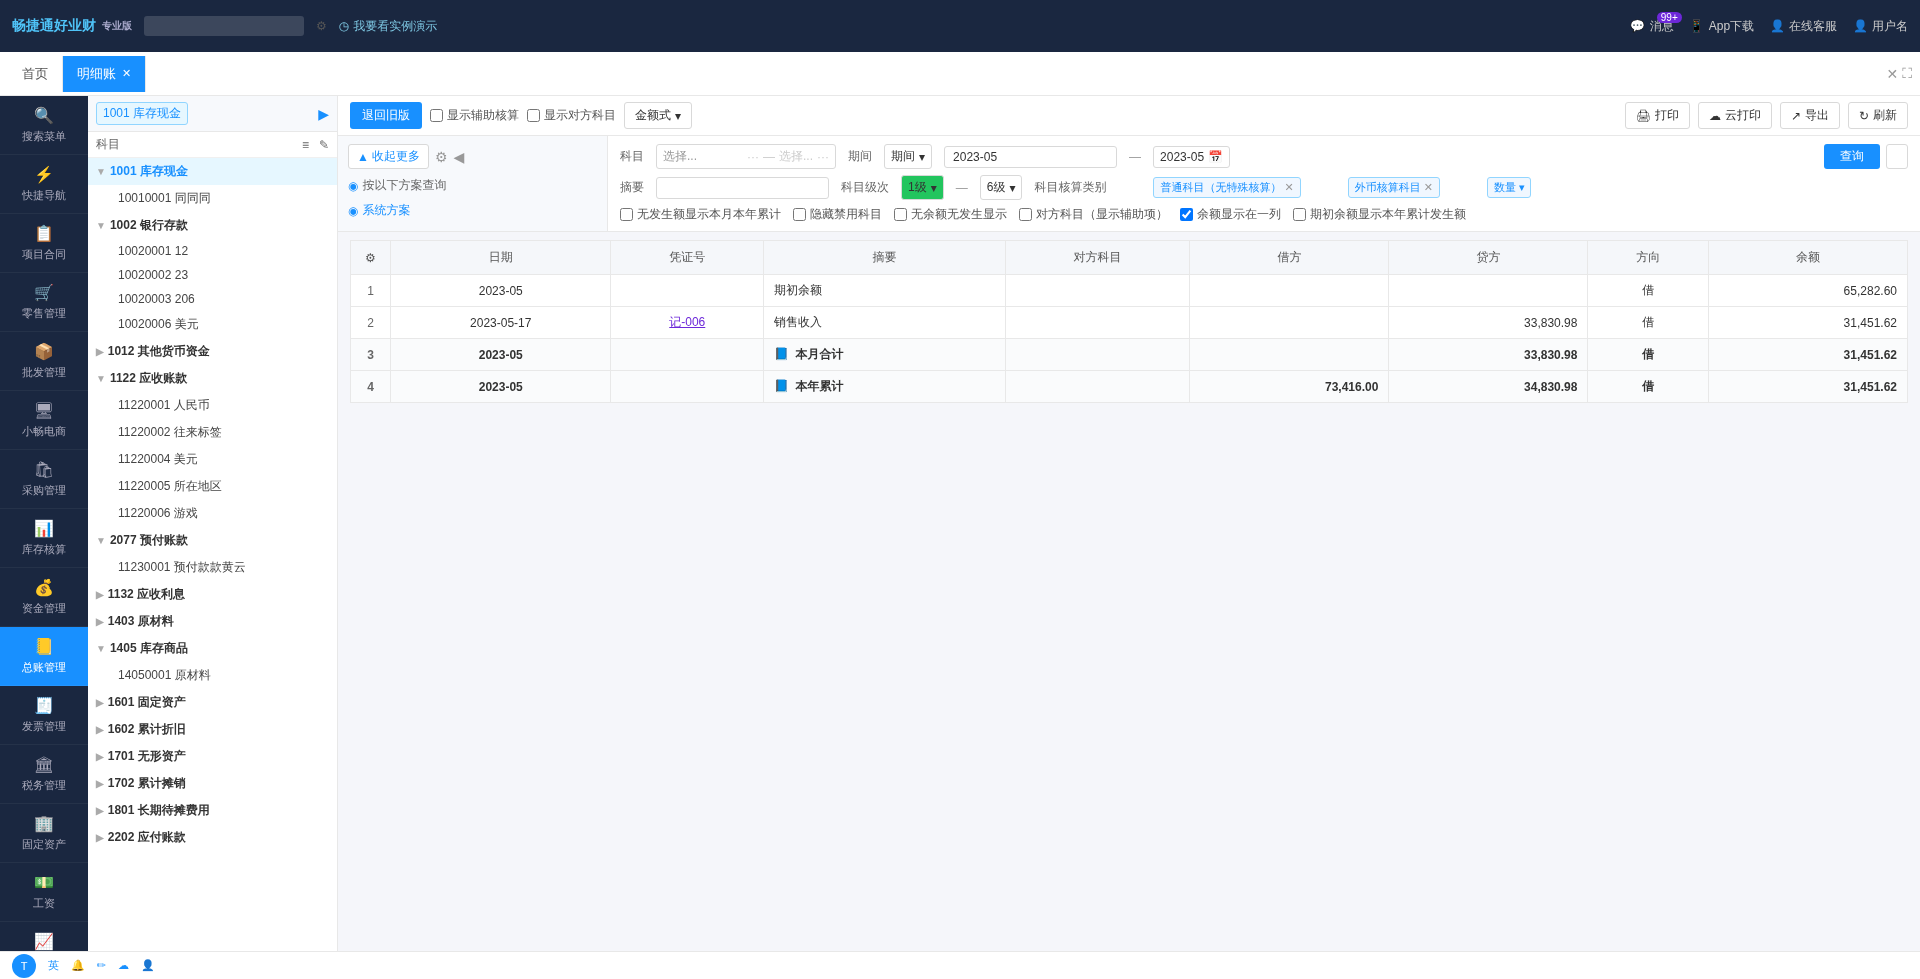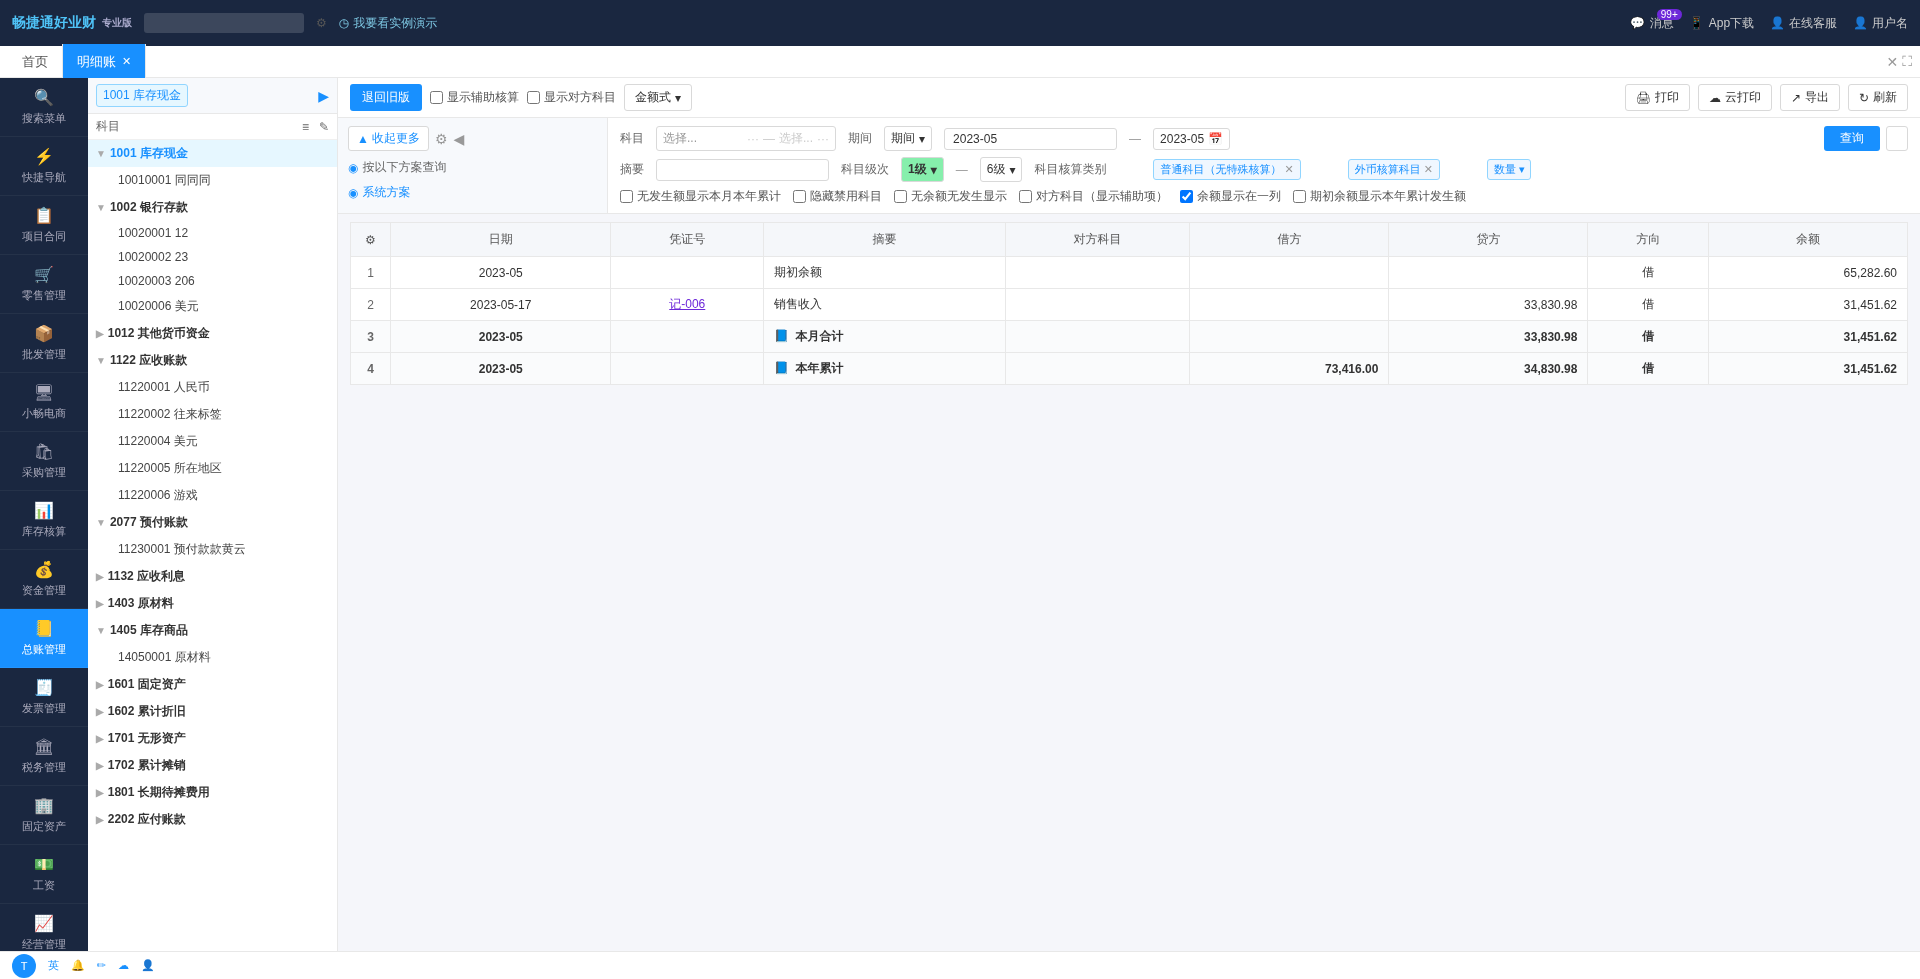--- a/index.html
+++ b/index.html
@@ -1,32 +1,32 @@
 <!DOCTYPE html>
 <html><head>
   <meta charset="utf-8">
   <style>
     * { box-sizing: border-box; margin: 0; padding: 0; }
     body { font-family: 'Microsoft YaHei', Arial, sans-serif; font-size: 12px; background: #f0f2f5; color: #333; overflow: hidden; height: 979px; }
 
     
     .top-bar {
-      display: flex; align-items: center; background: #1a2740; height: 46px; padding: 12px 12px; gap: 12px;
+      display: flex; align-items: center; background: #1a2740; height: 52px; padding: 12px 12px; gap: 12px;
     }
     .top-bar-logo { color: #fff; font-size: 13px; font-weight: bold; white-space: nowrap; display: flex; align-items: center; gap: 6px; }
     .top-bar-logo .sub { font-size: 10px; color: #aac; }
     .top-bar-search { background: rgba(255,255,255,0.15); border: none; border-radius: 3px; color: #fff; padding: 3px 8px; width: 160px; font-size: 12px; }
     .top-bar-demo { color: #7ec8e3; font-size: 12px; cursor: pointer; display: flex; align-items: center; gap: 4px; }
     .top-bar-right { margin-left: auto; display: flex; align-items: center; gap: 16px; }
     .top-bar-btn { color: #ccc; font-size: 12px; cursor: pointer; display: flex; align-items: center; gap: 4px; position: relative; }
     .badge { background: #6d28d9; color: #fff; border-radius: 8px; font-size: 10px; padding: 0 4px; position: absolute; top: -6px; right: -8px; }
 
     
     .tab-bar {
-      display: flex; align-items: center; background: #fff; border-bottom: 1px solid #e8e8e8; height: 32px; padding: 0 0 0 8px;
+      display: flex; align-items: center; background: #fff; border-bottom: 1px solid #e8e8e8; height: 44px; padding: 0 0 0 8px;
     }
     .tab { display: flex; align-items: center; padding: 0 14px; height: 36px; font-size: 13px; cursor: pointer; color: #555; border-right: 1px solid #e8e8e8; }
     .tab.active { background: #1890ff; color: #fff; }
     .tab .tab-close { margin-left: 6px; font-size: 11px; cursor: pointer; }
     .tab-bar-right { margin-left: auto; display: flex; align-items: center; gap: 4px; padding-right: 8px; }
 
     
     .main-layout { display: flex; height: calc(979px - 40px - 36px); }
 
     
@@ -436,21 +436,21 @@
           <span style="margin-left:auto; display:flex; gap:6px;">
             <button class="btn-query">查询</button>
             <button class="btn-setting"></button>
           </span>
         </div>
 
         <div class="filter-row" style="margin-top:6px;">
           <span class="filter-label">摘要</span>
           <input type="text" class="filter-input" style="min-width: 140px;">
           <span class="filter-label">科目级次</span>
-          <div style="display:flex; align-items:center; border:1px solid #d9d9d9; border-radius:3px; padding:3px 6px; background:#86efac; font-size:12px; gap:4px;font-weight:bold;">
+          <div style="display:flex; align-items:center; border:1px solid #d9d9d9; border-radius:3px; padding:3px 6px; background:#22c55e; font-size:12px; gap:4px;">
             <span>1级</span>
             <span>▾</span>
           </div>
           <span class="filter-dash">—</span>
           <div style="display:flex; align-items:center; border:1px solid #d9d9d9; border-radius:3px; padding:3px 6px; background:#fff; font-size:12px; gap:4px;">
             <span>6级</span>
             <span>▾</span>
           </div>
           <span class="filter-label">科目核算类别</span>
           <div class="filter-tag">

